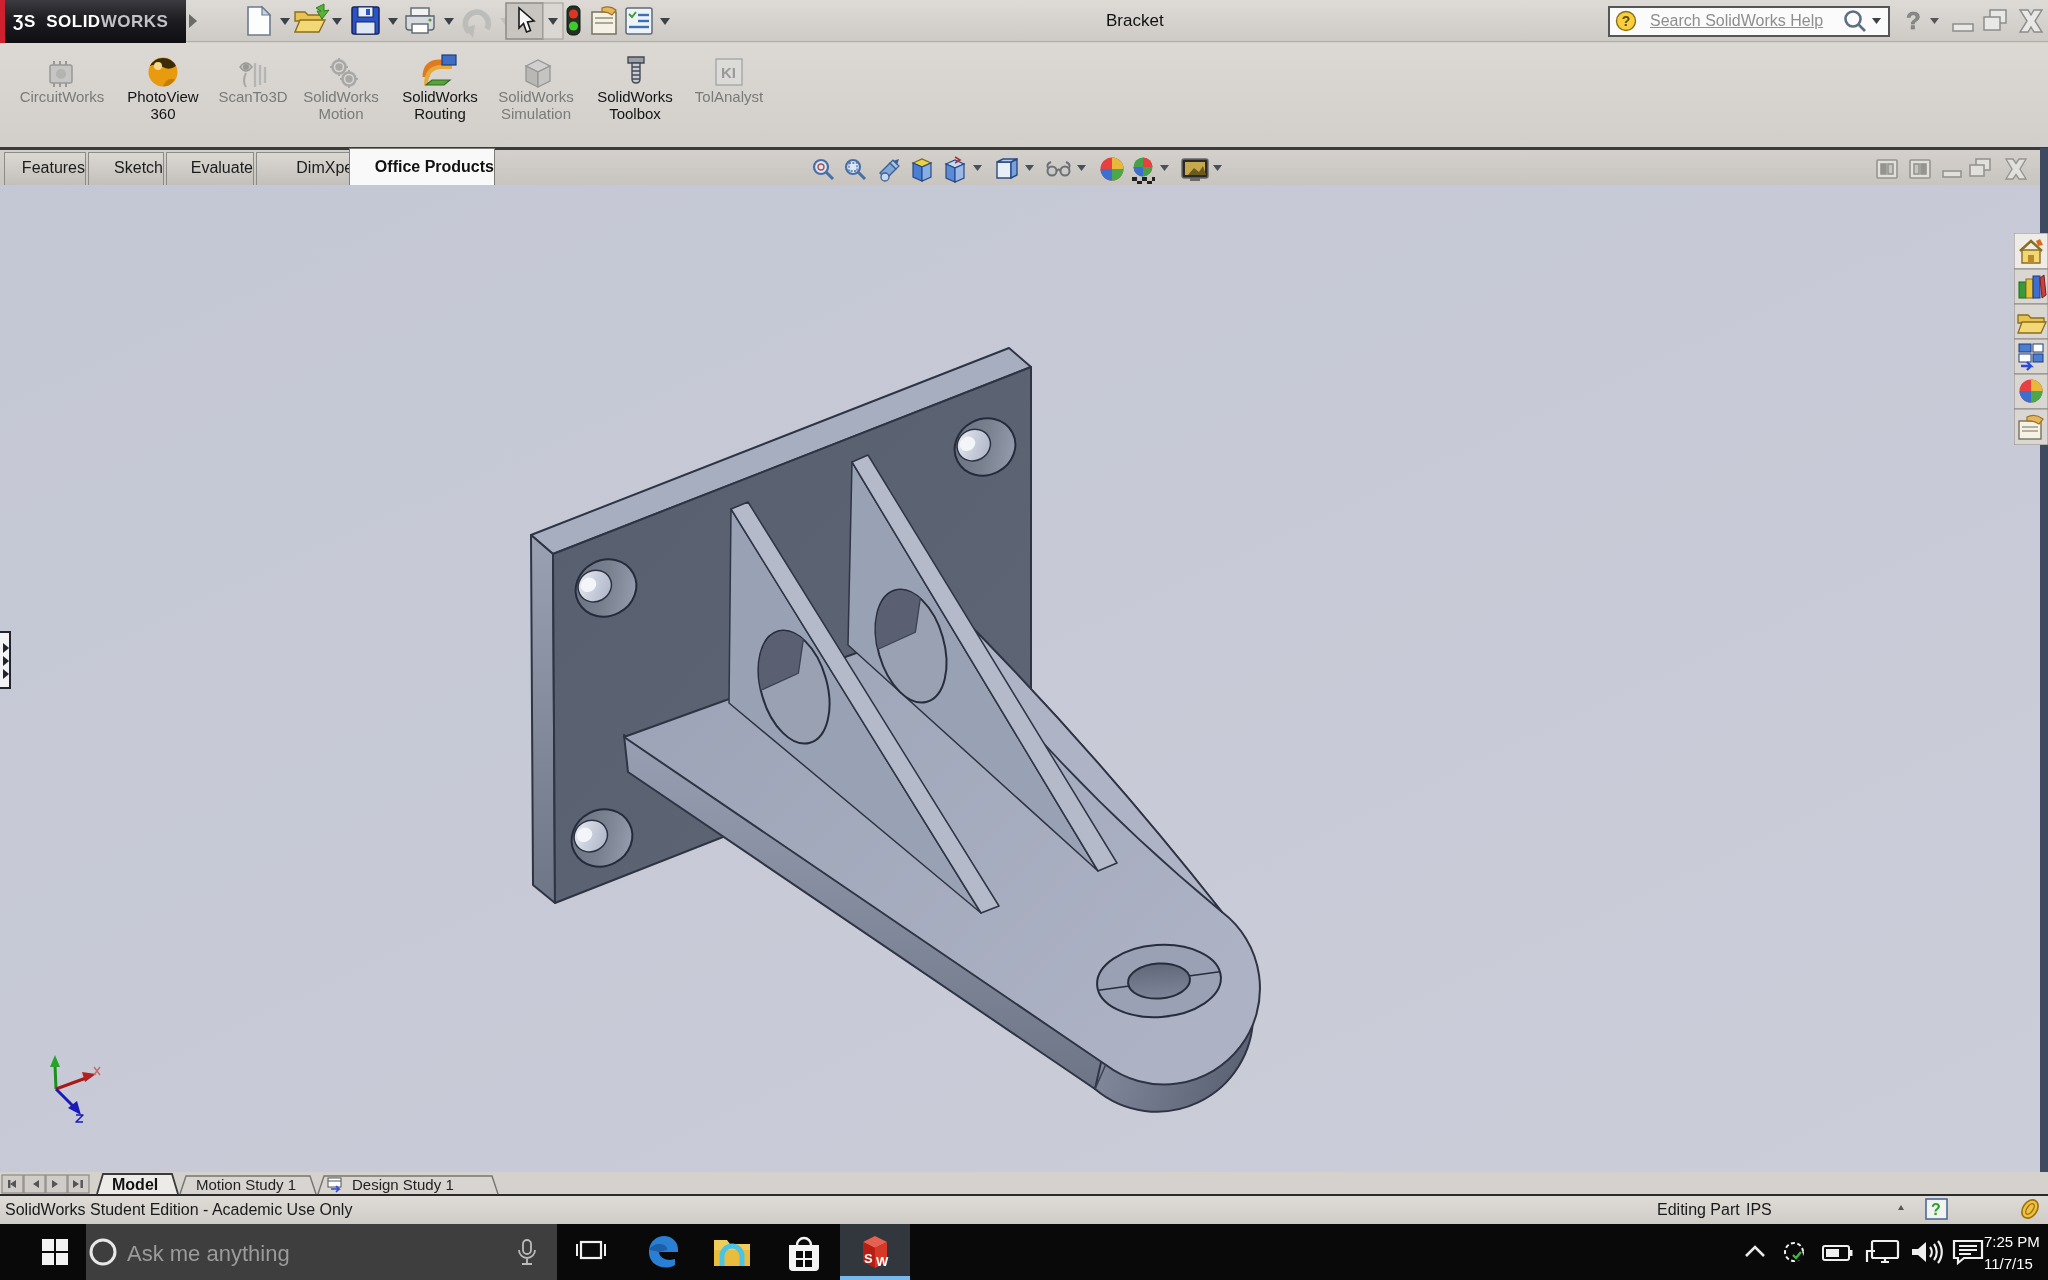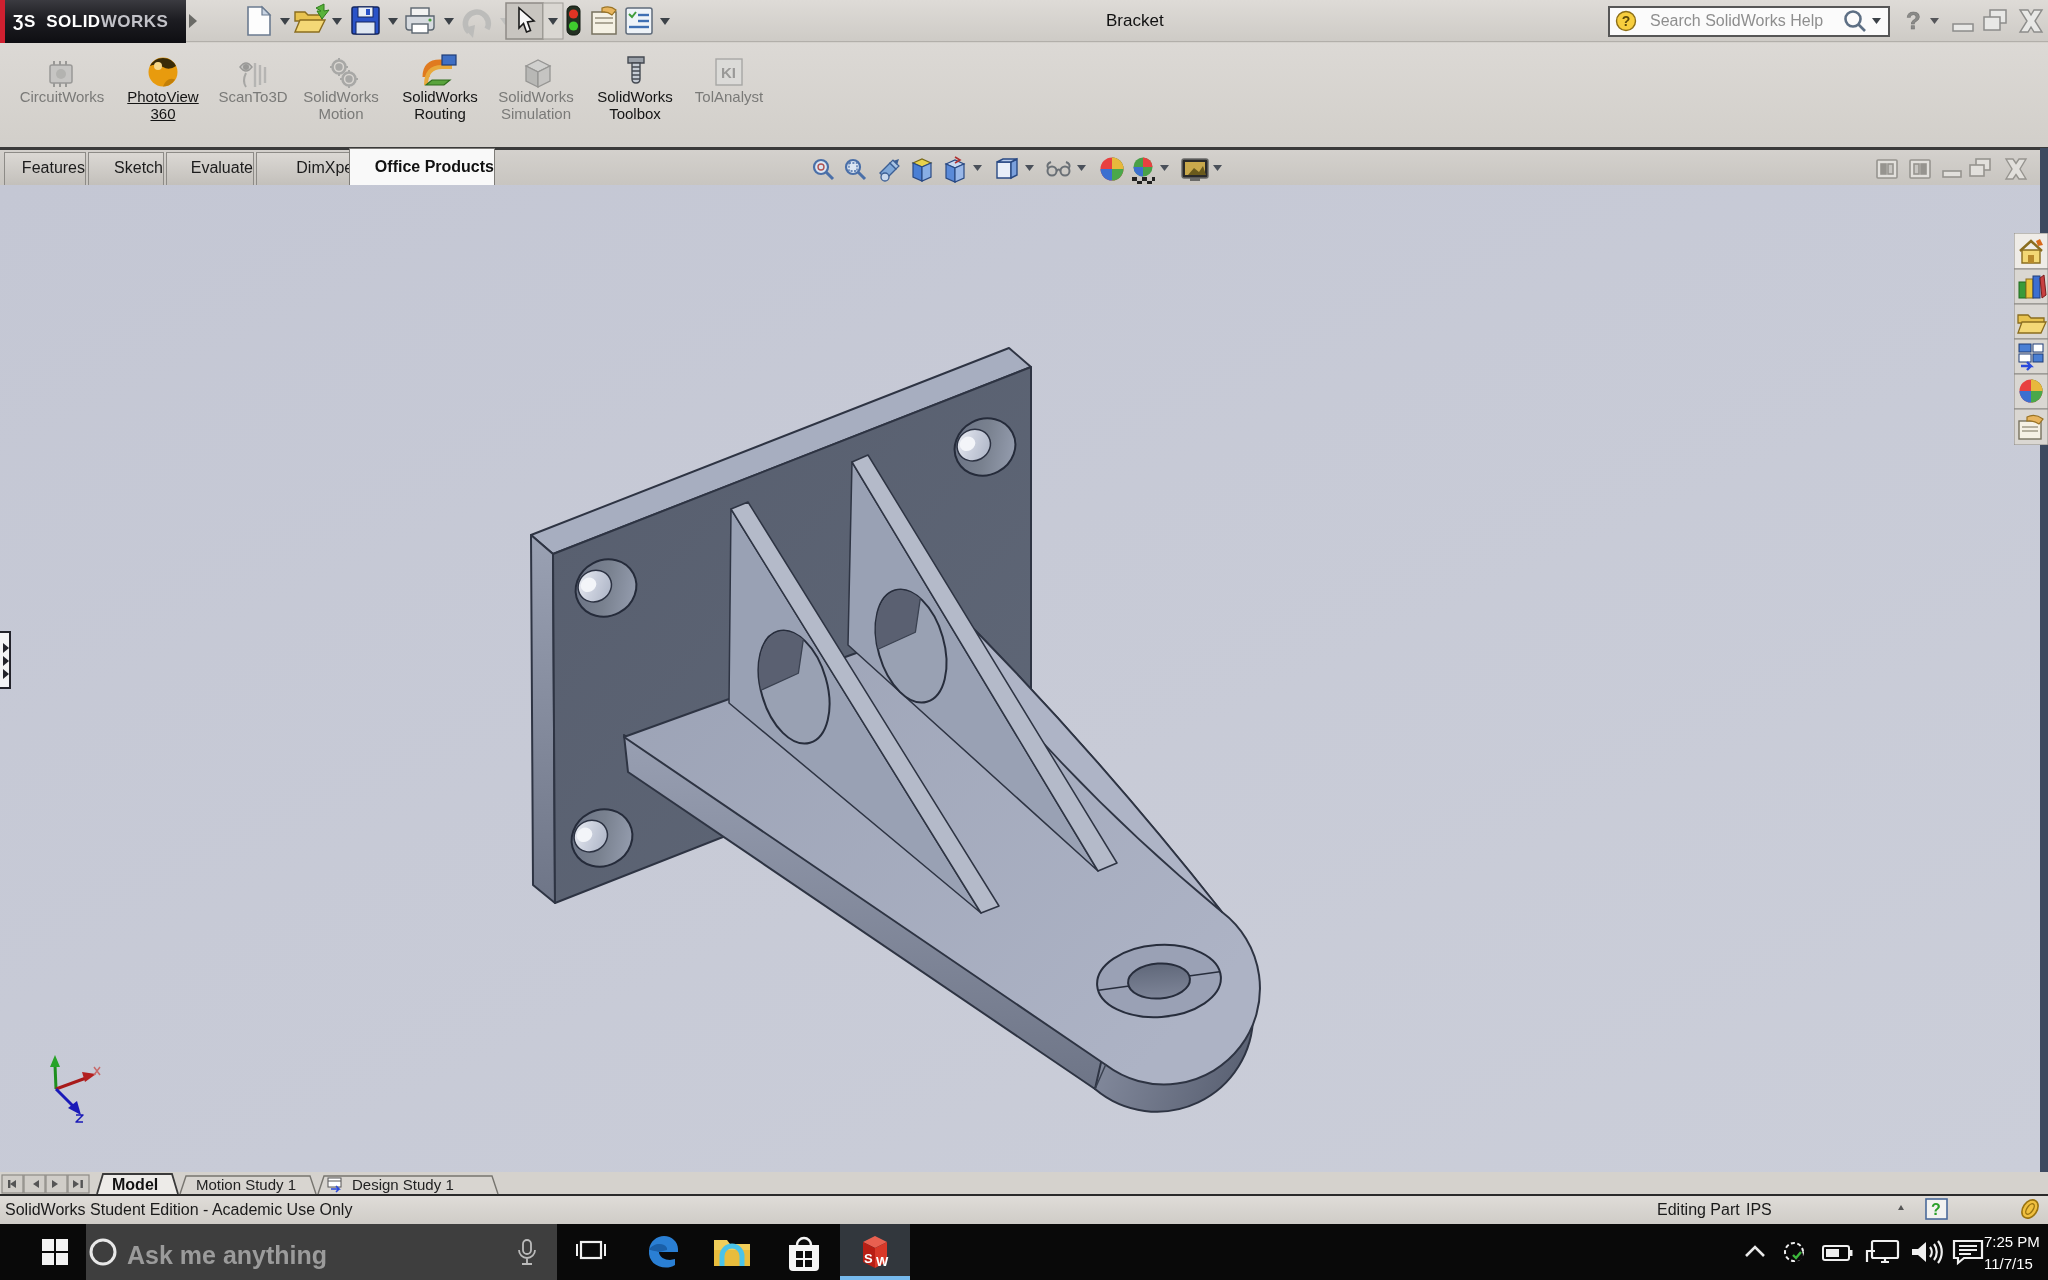--- a/index.html
+++ b/index.html
@@ -12,21 +12,21 @@
     background:linear-gradient(#dedbd7, #cecbc6); border-bottom:1px solid #b2afaa; }
   #logoblock { left:0; top:0; width:186px; height:43px; background:linear-gradient(#3a3a40,#1d1d22 45%,#0e0e12); }
   #redstrip { left:0; top:0; width:5px; height:43px; background:#cf2030; }
   #logotext { left:13px; top:12px; color:#fff; font-size:17px; font-weight:bold; letter-spacing:0.5px; }
   #logotext .lt2 { color:#c2c2c8; font-weight:bold; }
   #logoarrow { left:189px; top:14px; width:0; height:0; border-left:8px solid #6a6a66; border-top:7px solid transparent; border-bottom:7px solid transparent; }
   .ttl-title { left:1106px; top:11px; font-size:17px; color:#111; }
 
   
   #searchbox { left:1608px; top:6px; width:282px; height:31px; background:#fbfbfb; border:2px solid #565656; }
-  #searchtext { left:1650px; top:12px; font-size:16px; color:#8e8e8e; }
+  #searchtext { left:1650px; top:12px; font-size:16px; color:#8e8e8e;text-decoration:underline; }
 
   
   #row2 { left:0; top:43px; width:2048px; height:107px; background:linear-gradient(#dcd9d5,#d2cfca); border-bottom:3px solid #3a3a3a; }
   .addin-label { position:absolute; width:130px; text-align:center; font-size:15px; line-height:17px; }
   .lbl-off { color:#7a7a78; }
   .lbl-on { color:#141414; }
 
   
   #tabrow { left:0; top:150px; width:2048px; height:35px; background:linear-gradient(#d4d1cd,#c8c5c0); }
   .ftab { position:absolute; top:2px; height:33px; background:linear-gradient(#dbd8d4,#c3c0bb); border:1px solid #8d8b87; border-bottom:none; font-size:16px; color:#1c1c1c; text-align:right; padding-top:6px; }
@@ -43,21 +43,21 @@
   #lexp { left:0px; top:631px; width:11px; height:58px; background:#f4f4f6; border:2px solid #23232b; border-left:none; }
 
   
   #bottombar { left:0; top:1172px; width:2048px; height:24px; background:#d5d2cd; border-bottom:2px solid #2a2a2a; }
   
   #statusbar { left:0; top:1196px; width:2048px; height:28px; background:linear-gradient(#dfdcd8,#cfccc7); font-size:16px; color:#1a1a1a; }
 
   
   #taskbar { left:0; top:1224px; width:2048px; height:56px; background:#090909; }
   #cortana { left:86px; top:1224px; width:471px; height:56px; background:#3e3e3e; }
-  #askme { left:127px; top:1241px; font-size:25px; color:#9b9b9b;font-weight:bold; }
+  #askme { left:127px; top:1241px; font-size:22px; color:#9b9b9b; }
   #swcell { left:840px; top:1224px; width:70px; height:56px; background:#32373d; border-bottom:4px solid #76b9ed; }
   .traytxt { position:absolute; color:#fff; font-size:15px; }
 </style>
 </head>
 <body>
 
   <div id="titlebar" class="abs"></div>
   <div id="logoblock" class="abs"></div>
   <div id="redstrip" class="abs"></div>
   <div id="logotext" class="abs"><span style="">ƷS</span>&nbsp; SOLID<span class="lt2">WORKS</span></div>
@@ -203,21 +203,21 @@
       <path d="M10,8 h8 v16 q0,4 -4,4 q-4,0 -4,-4 Z" fill="#c6ccd4" stroke="#454a52" stroke-width="1.4"></path>
       <path d="M10,12 h8 M10,16 h8 M10,20 h8 M10,24 h8" stroke="#454a52" stroke-width="1.3"></path>
     </g>
 
     <g transform="translate(716,14)" opacity="0.85">
       <rect x="0" y="2" width="26" height="26" fill="#dcdcda" stroke="#9f9f9d" stroke-width="1.4"></rect>
       <text x="5" y="21" font-size="15" fill="#8f8f8d" font-family="Liberation Sans" font-weight="bold">KI</text>
     </g>
   </svg>
   <div class="addin-label lbl-off" style="left:-3px; top:88px;">CircuitWorks</div>
-  <div class="addin-label lbl-on" style="left:98px; top:88px;text-decoration:underline;">PhotoView<br>360</div>
+  <div class="addin-label lbl-on" style="left:98px; top:88px;">PhotoView<br>360</div>
   <div class="addin-label lbl-off" style="left:188px;top:88px;">ScanTo3D</div>
   <div class="addin-label lbl-off" style="left:276px;top:88px;">SolidWorks<br>Motion</div>
   <div class="addin-label lbl-on" style="left:375px;top:88px;">SolidWorks<br>Routing</div>
   <div class="addin-label lbl-off" style="left:471px;top:88px;">SolidWorks<br>Simulation</div>
   <div class="addin-label lbl-on" style="left:570px;top:88px;">SolidWorks<br>Toolbox</div>
   <div class="addin-label lbl-off" style="left:664px;top:88px;">TolAnalyst</div>
 
   <div id="tabrow" class="abs">
     <div class="ftab" style="left:4px;  width:82px;">Features</div>
     <div class="ftab" style="left:88px; width:76px;">Sketch</div>

